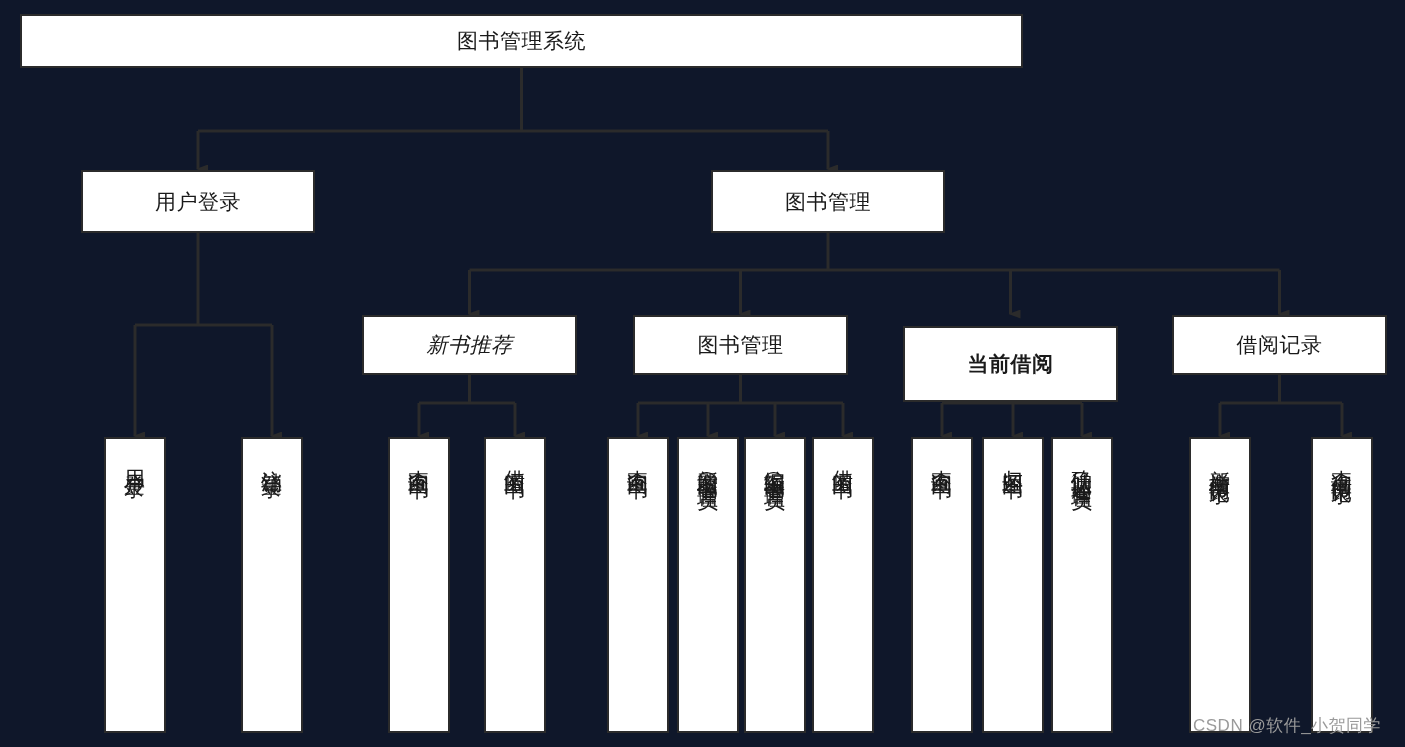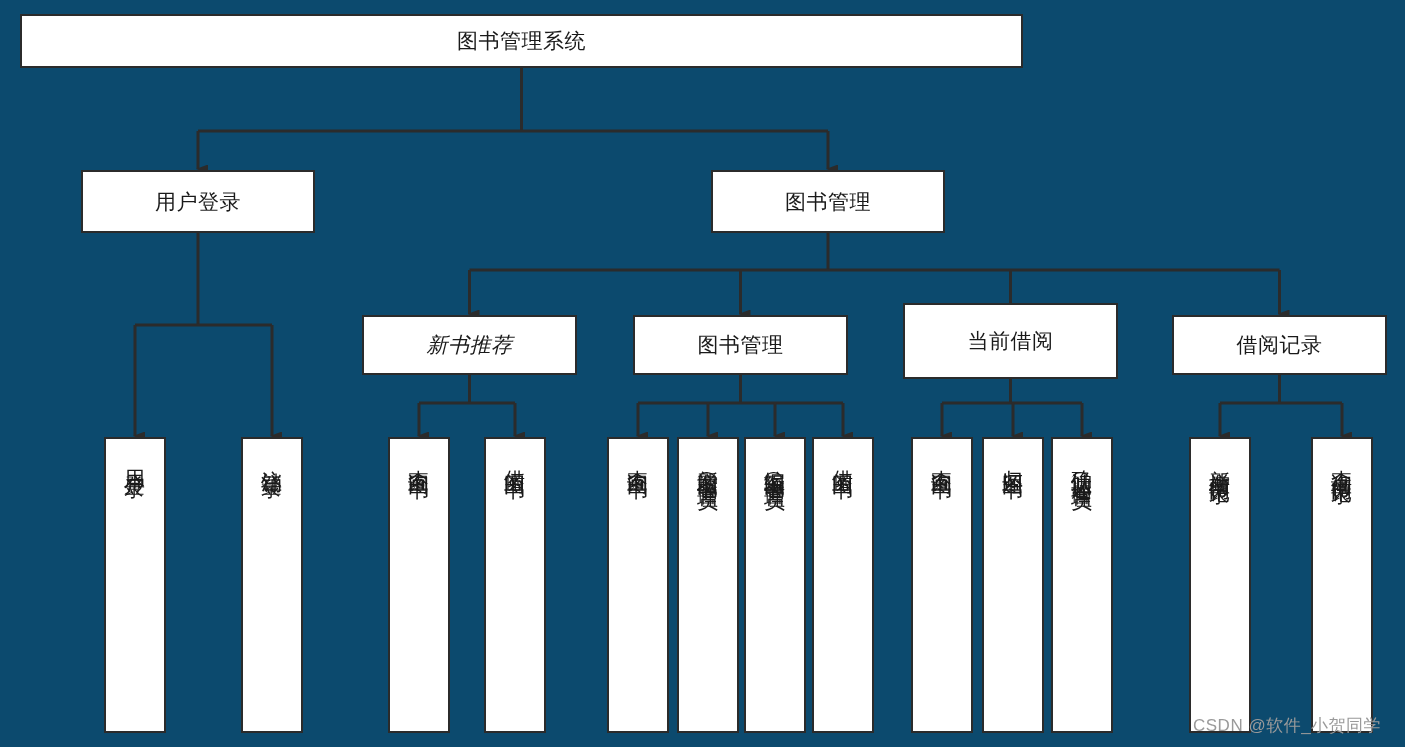--- a/index.html
+++ b/index.html
@@ -7,21 +7,21 @@
     padding: 0;
     background: #ffffff;
   }
   body {
     font-family: "Liberation Sans", "DejaVu Sans", sans-serif;
   }
   #diagram-root {
     position: relative;
     width: 1405px;
     height: 747px;
-    background: #0c4a6e;
+    background: #0f172a;
     overflow: hidden;
   }
   #diagram-svg {
     position: absolute;
     left: 0;
     top: 0;
     width: 1405px;
     height: 747px;
   }
   .node-box {
@@ -127,21 +127,21 @@
         <span class="node-label-h">图书管理</span>
       </div>
     </div>
   <div id="level3-container">
       <div class="node-box horizontal" style="left: 362px; top: 315px; width: 215px; height: 60px; font-style: italic;">
         <span class="node-label-h">新书推荐</span>
       </div>
       <div class="node-box horizontal" style="left: 633px; top: 315px; width: 215px; height: 60px;">
         <span class="node-label-h">图书管理</span>
       </div>
-      <div class="node-box horizontal" style="left: 903px; top: 303px; width: 215px; height: 76px;">
+      <div class="node-box horizontal" style="left: 903px; top: 326px; width: 215px; height: 76px; font-weight: bold;">
         <span class="node-label-h">当前借阅</span>
       </div>
       <div class="node-box horizontal" style="left: 1172px; top: 315px; width: 215px; height: 60px;">
         <span class="node-label-h">借阅记录</span>
       </div>
     </div>
   <div id="leaf-container">
       <div class="node-box vertical" style="left: 104px; top: 437px; width: 62px; height: 296px;">
         <span class="node-label-v">用户登录</span>
       </div>

